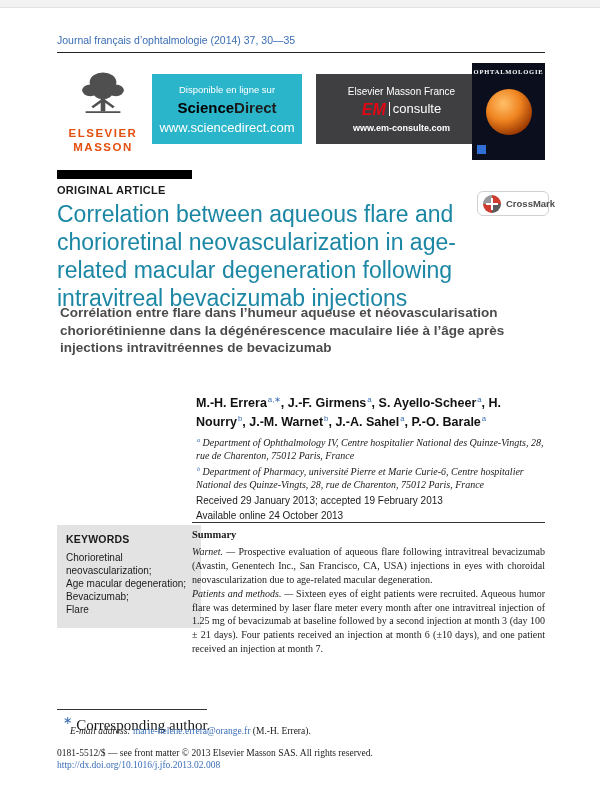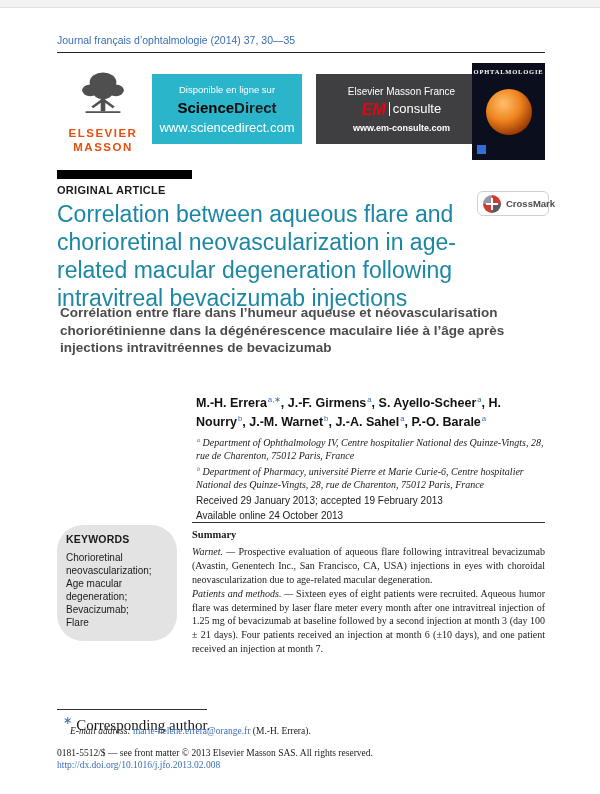--- a/index.html
+++ b/index.html
@@ -64,22 +64,22 @@
   .sup { color:#3a6db5; font-weight:normal; font-size:0.62em; margin-left:1px; }
 
   .affiliations { position:absolute; left:196px; top:428px; width:350px;
     font-family:"Liberation Serif", serif; font-style:italic; font-size:10px; line-height:1.25; }
   .affil { margin-bottom:3px; }
 
   .dates { position:absolute; left:196px; top:486px; font-family:Liberation Sans, sans-serif;
     font-size:10px; line-height:1.45; }
 
   
-  .keywords-box { position:absolute; left:57px; top:517px; width:120px; box-sizing:border-box;
-    background:#e3e3e3; padding:8px 7px 12px 9px; font-size:10px; line-height:1.3;border-radius:26px; }
+  .keywords-box { position:absolute; left:57px; top:517px; width:144px; box-sizing:border-box;
+    background:#e3e3e3; padding:8px 7px 12px 9px; font-size:10px; line-height:1.3; }
   .kw-head { font-weight:bold; font-size:10.5px; margin-bottom:4px; letter-spacing:0.2px; }
 
   .summary-rule { position:absolute; left:192px; top:514px; width:353px; border-top:1px solid #333; }
   .summary { position:absolute; left:192px; top:520px; width:353px; font-family:"Liberation Serif", serif;
     font-size:10px; line-height:1.38; text-align:justify; }
   .sum-head { font-weight:bold; font-size:10.5px; margin-bottom:3px; }
   .sum-p { margin:0; }
   .plabel { font-style:italic; }
 
   

